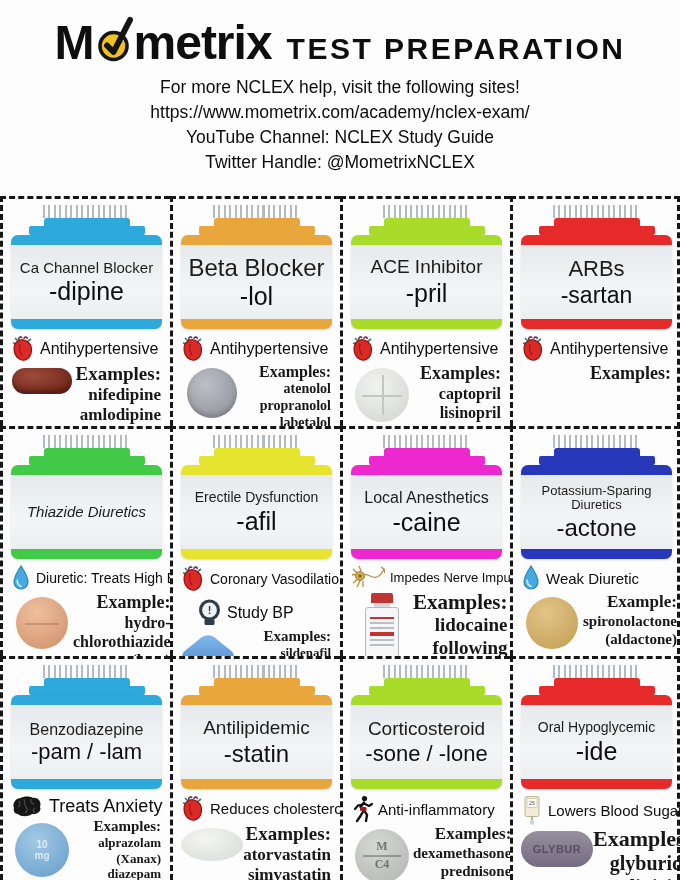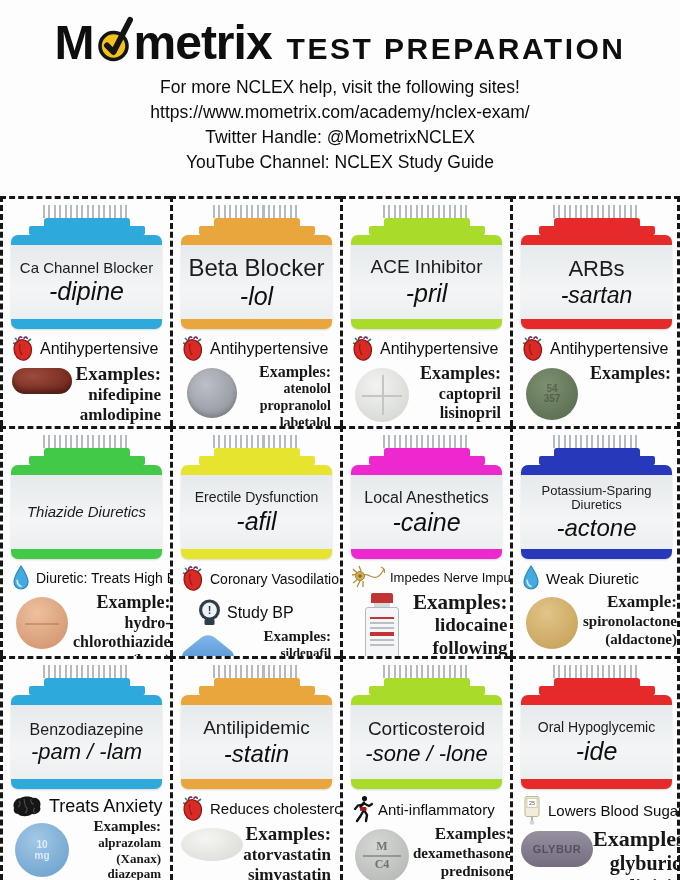--- a/index.html
+++ b/index.html
@@ -28,21 +28,21 @@
   .bottle { width:100%; }
   .comb { width:88px; height:13px; margin:0 auto;
     background:repeating-linear-gradient(90deg,#b3bac0 0px,#b3bac0 2px,transparent 2px,transparent 5.5px); }
   .cap { width:86px; height:8px; margin:0 auto; border-radius:3px 3px 0 0; }
   .cap-base { width:116px; height:9px; margin:0 auto; border-radius:2px; }
   .labelbox { border-radius:7px; overflow:hidden; background:#edf0f1; box-shadow:0 1px 2px rgba(0,0,0,.15); }
   .bar { height:10px; }
   .titlezone { min-height:66px; display:flex; flex-direction:column; justify-content:center;
     text-align:center; background:linear-gradient(180deg,#e6eaec 0%,#f3f5f6 60%,#eceff0 100%); padding:4px 2px; }
   .card-title { color:#1c1c1c; line-height:1.1; }
-  .card-suffix { color:#0f0f0f; margin-top:2px; line-height:1.05;font-style:italic; }
+  .card-suffix { color:#0f0f0f; margin-top:2px; line-height:1.05; }
   
   .traits { margin-top:3px; }
   .trait { display:flex; align-items:center; gap:5px; margin-top:6px; }
   .trait-icon { display:flex; align-items:center; flex:0 0 auto; }
   .trait-label { color:#0d0d0d; white-space:nowrap; }
   
   .exrow { display:flex; align-items:flex-start; margin-top:1px; }
   .pillwrap { min-width:62px; flex:0 0 auto; display:flex; justify-content:center; align-items:flex-start; padding-top:5px; }
   .examples { flex:1 1 auto; text-align:right; font-family:"Liberation Serif", serif; font-weight:bold;
     color:#171717; padding-right:1px; }
@@ -104,22 +104,22 @@
           <circle cx="17.5" cy="32" r="13.5" fill="#f3c11b" stroke="#141414" stroke-width="3.6"></circle>
           <path d="M11 31.5 L17.5 38 L34 6" stroke="#141414" stroke-width="6" fill="none" stroke-linecap="round" stroke-linejoin="round"></path>
         </svg>
       </span>
       <span class="brand-word">metrix</span>
       <span class="brand-tagline">TEST PREPARATION</span>
     </div>
     <div class="header-lines">
       <div>For more NCLEX help, visit the following sites!</div>
       <div>https://www.mometrix.com/academy/nclex-exam/</div>
+      <div>YouTube Channel: NCLEX Study Guide</div>
       <div>Twitter Handle: @MometrixNCLEX</div>
-      <div>YouTube Channel: NCLEX Study Guide</div>
     </div>
   </div>
 
   <div class="grid">
     <div class="cell">
       <div class="bottle">
         <div class="comb"></div>
         <div class="cap" style="background: rgb(46, 169, 219);"></div>
         <div class="cap-base" style="background: rgb(46, 169, 219);"></div>
         <div class="labelbox">
@@ -262,26 +262,20 @@
                 <path d="M4 3 L7 6 M20 4 L16 7 M2 8 L6 9" stroke="#2f7d6d" stroke-width="1.6"></path>
                 <path d="M8 5 C7 2 10 1 11 3 M13 4 C13 1 17 2 16 4" stroke="#7d2a5a" stroke-width="1.6" fill="none"></path>
                 <path d="M7 6 C3 8 2 14 4 19 C6 24 12 27 16 24 C21 21 22 12 18 8 C14 4 10 4 7 6 Z" fill="#d92a25" stroke="#8e1313" stroke-width="1.2"></path>
                 <path d="M9 9 C8 12 9 17 11 20" stroke="#9e1a16" stroke-width="1.4" fill="none"></path>
               </svg>
             </span>
             <span class="trait-label" style="font-size: 16px;">Antihypertensive</span>
           </div>
         </div>
       <div class="exrow">
-        <div class="pillwrap">
-            <div class="pill round-green">
-              <span>54</span>
-              <span>357</span>
-            </div>
-          </div>
         <div class="examples">
           <div class="ex-label" style="font-size: 18px;">Examples:</div>
         </div>
       </div>
     </div>
 
     <div class="cell">
       <div class="bottle">
         <div class="comb"></div>
         <div class="cap" style="background: rgb(65, 201, 71);"></div>

